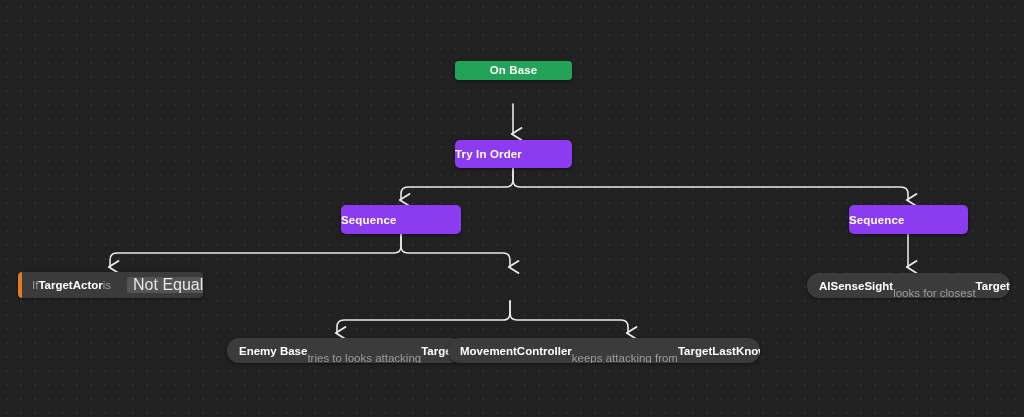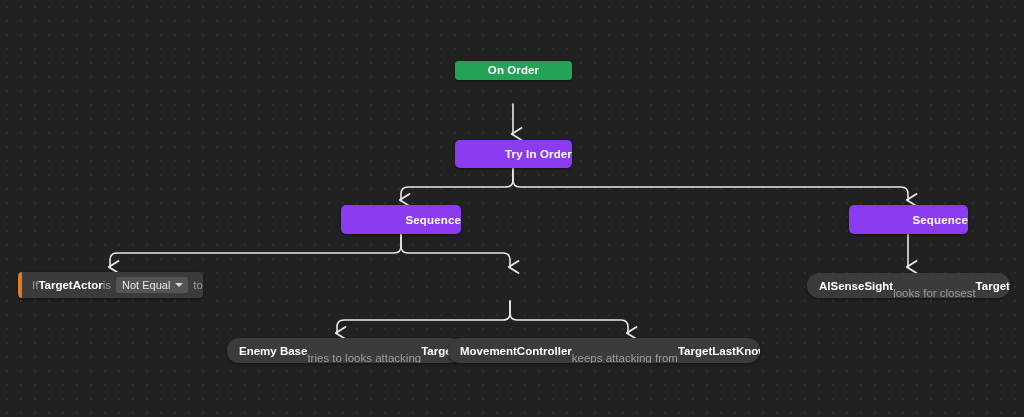--- a/index.html
+++ b/index.html
@@ -82,21 +82,21 @@
 
   
   .comp-node {
     background: #8b3cf0;
     border-radius: 5px;
     color: #ffffff;
     font-size: 11.5px;
     font-weight: bold;
     display: flex;
     align-items: center;
-    justify-content: flex-end;
+    justify-content: flex-start;
     text-align: center;
     letter-spacing: .15px;
     box-shadow: 0 1px 3px rgba(0,0,0,.45);
   }
 
   
   .leaf-node {
     background: #3b3b3b;
     border-radius: 12px;
     display: flex;
@@ -142,23 +142,23 @@
   .cond-node .tok-plain  { color: #9b9b9b; }
 
   .dropdown {
     display: inline-flex;
     align-items: center;
     gap: 5px;
     background: #545454;
     border-radius: 3px;
     height: 16px;
     padding: 0 5px 0 6px;
-    margin: 0 5px;
+    margin: 0 16px;
     color: #e6e6e6;
-    font-size: 11px;
+    font-size: 16px;
   }
   .dropdown .chev {
     display: inline-block;
     width: 0; height: 0;
     border-left: 4px solid transparent;
     border-right: 4px solid transparent;
     border-top: 4.5px solid #d8d8d8;
   }
 </style>
 </head>
@@ -186,21 +186,21 @@
 
       <path d="M510,301 L510,313 Q510,320 503,320 L344,320 Q337,320 337,327 L337,333"></path>
 
       <path d="M510,301 L510,313 Q510,320 517,320 L621,320 Q628,320 628,327 L628,333"></path>
 
       <path d="M908,234 L908,267"></path>
     </g>
   </svg>
 
   <div class="node ev-node" style="left:455px; top:61px; width:117px;">
-    <div class="ev-header">On Order</div>
+    <div class="ev-header">On Base</div>
   </div>
 
   <div class="node comp-node" style="left:455px; top:140px; width:117px; height:28px;">
     <span>Try In Order</span>
   </div>
 
   <div class="node comp-node" style="left:341px; top:205px; width:120px; height:29px;">
     <span>Sequence</span>
   </div>
 

